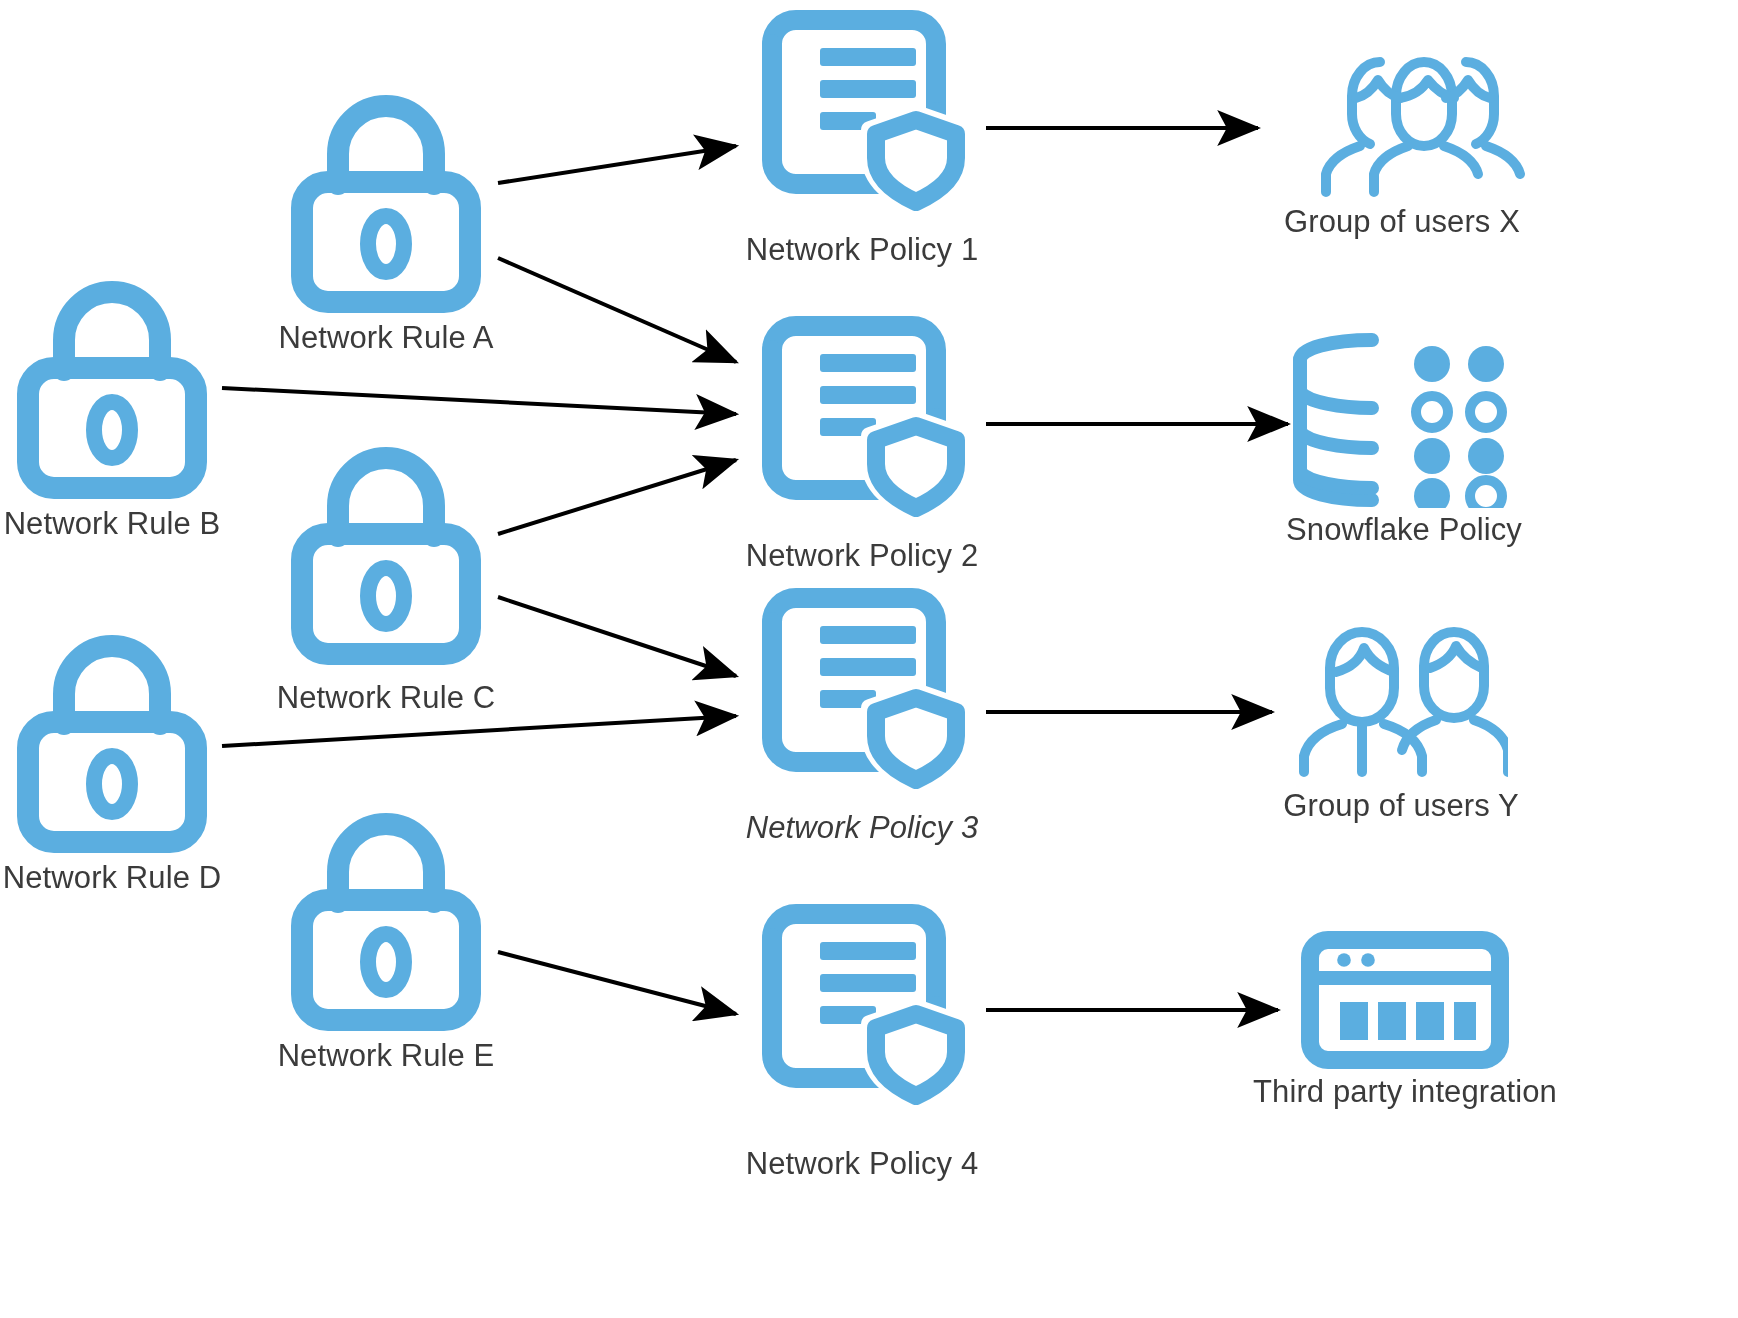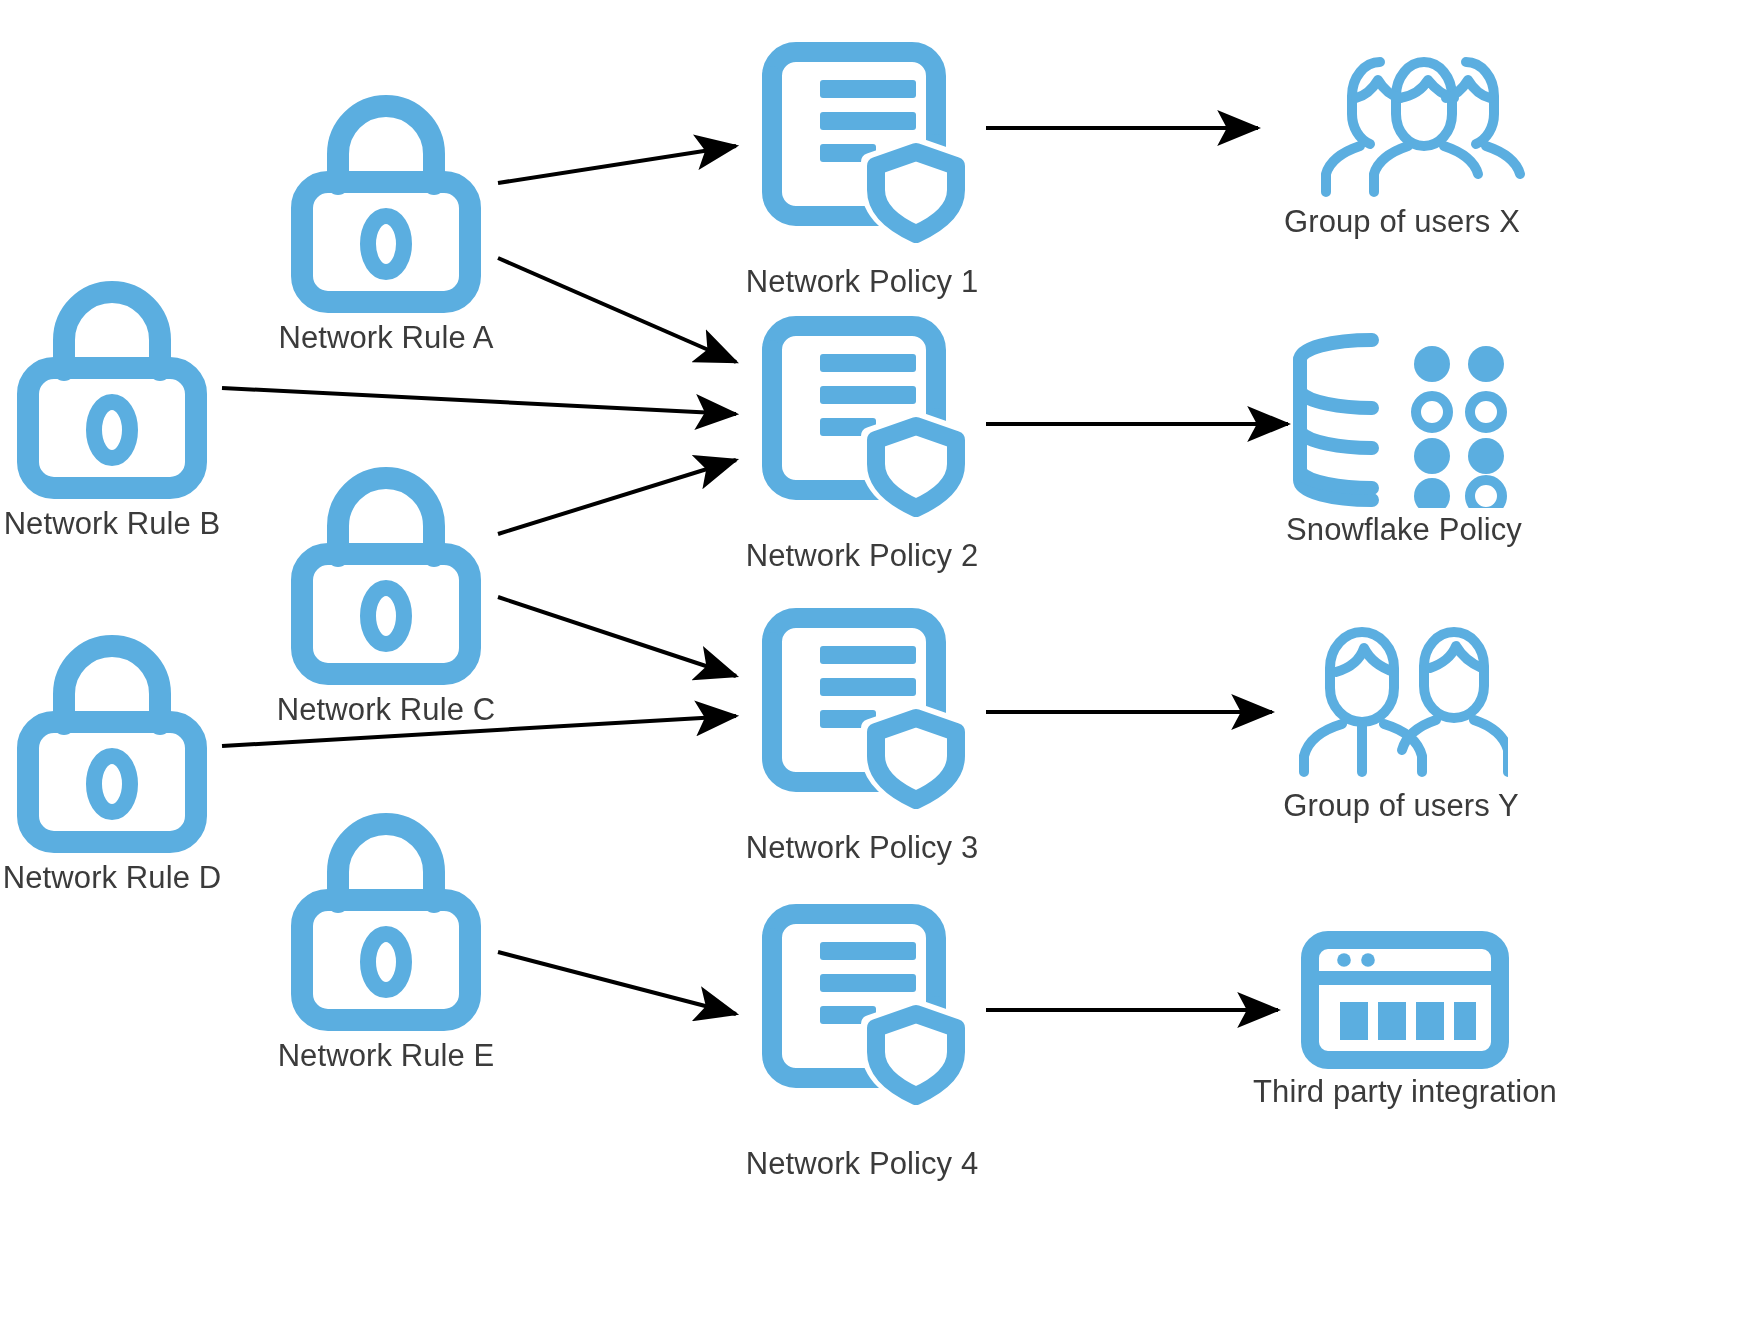--- a/index.html
+++ b/index.html
@@ -97,21 +97,21 @@
     <span class="node-icon">
       <svg width="196" height="224" viewBox="0 0 98 112" xmlns="http://www.w3.org/2000/svg">
         <path d="M25 46 V31 a24 24 0 0 1 48 0 V46" fill="none" stroke="#5BAEE0" stroke-width="11" stroke-linecap="round"></path>
         <rect x="7" y="45" width="84" height="60" rx="13" ry="13" fill="none" stroke="#5BAEE0" stroke-width="11"></rect>
         <ellipse cx="49" cy="76" rx="9" ry="14" fill="none" stroke="#5BAEE0" stroke-width="8"></ellipse>
       </svg>
     </span>
     <span class="node-label">Network Rule A</span>
   </div>
 
-  <div class="node" style="left:288px; top:464px; width:196px;">
+  <div class="node" style="left:288px; top:444px; width:196px;gap:8px;">
     <span class="node-icon">
       <svg width="196" height="224" viewBox="0 0 98 112" xmlns="http://www.w3.org/2000/svg">
         <path d="M25 46 V31 a24 24 0 0 1 48 0 V46" fill="none" stroke="#5BAEE0" stroke-width="11" stroke-linecap="round"></path>
         <rect x="7" y="45" width="84" height="60" rx="13" ry="13" fill="none" stroke="#5BAEE0" stroke-width="11"></rect>
         <ellipse cx="49" cy="76" rx="9" ry="14" fill="none" stroke="#5BAEE0" stroke-width="8"></ellipse>
       </svg>
     </span>
     <span class="node-label">Network Rule C</span>
   </div>
 
@@ -119,21 +119,21 @@
     <span class="node-icon">
       <svg width="196" height="224" viewBox="0 0 98 112" xmlns="http://www.w3.org/2000/svg">
         <path d="M25 46 V31 a24 24 0 0 1 48 0 V46" fill="none" stroke="#5BAEE0" stroke-width="11" stroke-linecap="round"></path>
         <rect x="7" y="45" width="84" height="60" rx="13" ry="13" fill="none" stroke="#5BAEE0" stroke-width="11"></rect>
         <ellipse cx="49" cy="76" rx="9" ry="14" fill="none" stroke="#5BAEE0" stroke-width="8"></ellipse>
       </svg>
     </span>
     <span class="node-label">Network Rule E</span>
   </div>
 
-  <div class="node" style="left:752px; top:36px; width:220px;">
+  <div class="node" style="left:752px; top:4px; width:220px;">
     <span class="node-icon">
       <svg width="220" height="224" viewBox="0 0 110 112" xmlns="http://www.w3.org/2000/svg">
         <path d="M10 20 a12 12 0 0 1 12 -12 h58 a12 12 0 0 1 12 12 v34" fill="none" stroke="#5BAEE0" stroke-width="10" stroke-linecap="round"></path>
         <path d="M92 54 v24 a12 12 0 0 1 -12 12 h-58 a12 12 0 0 1 -12 -12 v-58" fill="none" stroke="#5BAEE0" stroke-width="10" stroke-linecap="round"></path>
         <rect x="34" y="22" width="48" height="9" rx="1.5" fill="#5BAEE0"></rect>
         <rect x="34" y="38" width="48" height="9" rx="1.5" fill="#5BAEE0"></rect>
         <rect x="34" y="54" width="28" height="9" rx="1.5" fill="#5BAEE0"></rect>
         <path d="M82 55 L105 63 v13 c0 12 -11 20 -23 26 c-12 -6 -23 -14 -23 -26 V63 Z" fill="#ffffff" stroke="#ffffff" stroke-width="9" stroke-linejoin="round"></path>
         <path d="M82 58 L102 65 v12 c0 10 -9 17 -20 22 c-11 -5 -20 -12 -20 -22 V65 Z" fill="none" stroke="#5BAEE0" stroke-width="9" stroke-linejoin="round"></path>
       </svg>
@@ -149,21 +149,21 @@
         <rect x="34" y="22" width="48" height="9" rx="1.5" fill="#5BAEE0"></rect>
         <rect x="34" y="38" width="48" height="9" rx="1.5" fill="#5BAEE0"></rect>
         <rect x="34" y="54" width="28" height="9" rx="1.5" fill="#5BAEE0"></rect>
         <path d="M82 55 L105 63 v13 c0 12 -11 20 -23 26 c-12 -6 -23 -14 -23 -26 V63 Z" fill="#ffffff" stroke="#ffffff" stroke-width="9" stroke-linejoin="round"></path>
         <path d="M82 58 L102 65 v12 c0 10 -9 17 -20 22 c-11 -5 -20 -12 -20 -22 V65 Z" fill="none" stroke="#5BAEE0" stroke-width="9" stroke-linejoin="round"></path>
       </svg>
     </span>
     <span class="node-label">Network Policy 2</span>
   </div>
 
-  <div class="node" style="left:752px; top:602px; width:220px;">
+  <div class="node" style="left:752px; top:582px; width:220px;font-style:italic;">
     <span class="node-icon">
       <svg width="220" height="224" viewBox="0 0 110 112" xmlns="http://www.w3.org/2000/svg">
         <path d="M10 20 a12 12 0 0 1 12 -12 h58 a12 12 0 0 1 12 12 v34" fill="none" stroke="#5BAEE0" stroke-width="10" stroke-linecap="round"></path>
         <path d="M92 54 v24 a12 12 0 0 1 -12 12 h-58 a12 12 0 0 1 -12 -12 v-58" fill="none" stroke="#5BAEE0" stroke-width="10" stroke-linecap="round"></path>
         <rect x="34" y="22" width="48" height="9" rx="1.5" fill="#5BAEE0"></rect>
         <rect x="34" y="38" width="48" height="9" rx="1.5" fill="#5BAEE0"></rect>
         <rect x="34" y="54" width="28" height="9" rx="1.5" fill="#5BAEE0"></rect>
         <path d="M82 55 L105 63 v13 c0 12 -11 20 -23 26 c-12 -6 -23 -14 -23 -26 V63 Z" fill="#ffffff" stroke="#ffffff" stroke-width="9" stroke-linejoin="round"></path>
         <path d="M82 58 L102 65 v12 c0 10 -9 17 -20 22 c-11 -5 -20 -12 -20 -22 V65 Z" fill="none" stroke="#5BAEE0" stroke-width="9" stroke-linejoin="round"></path>
       </svg>

